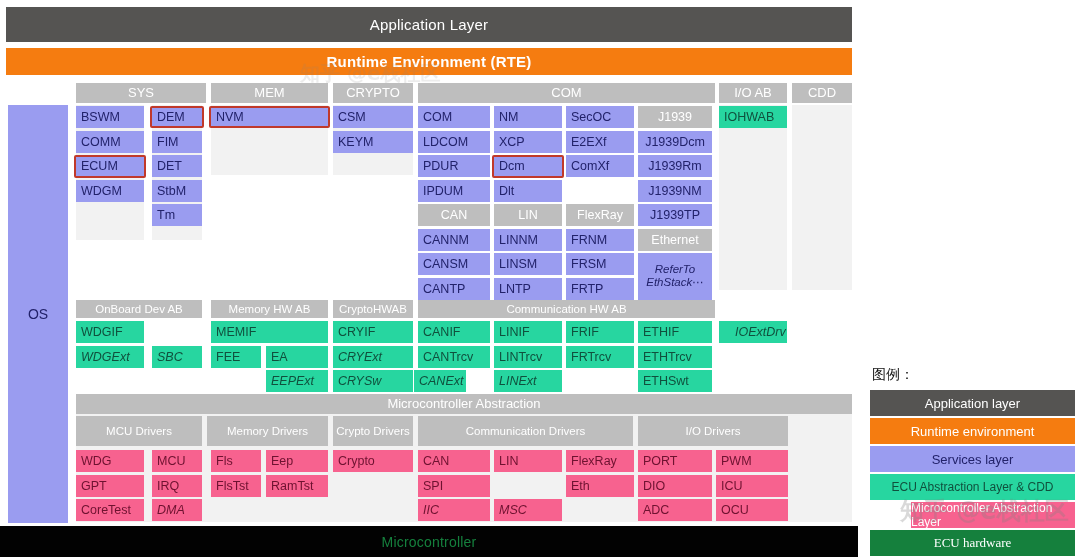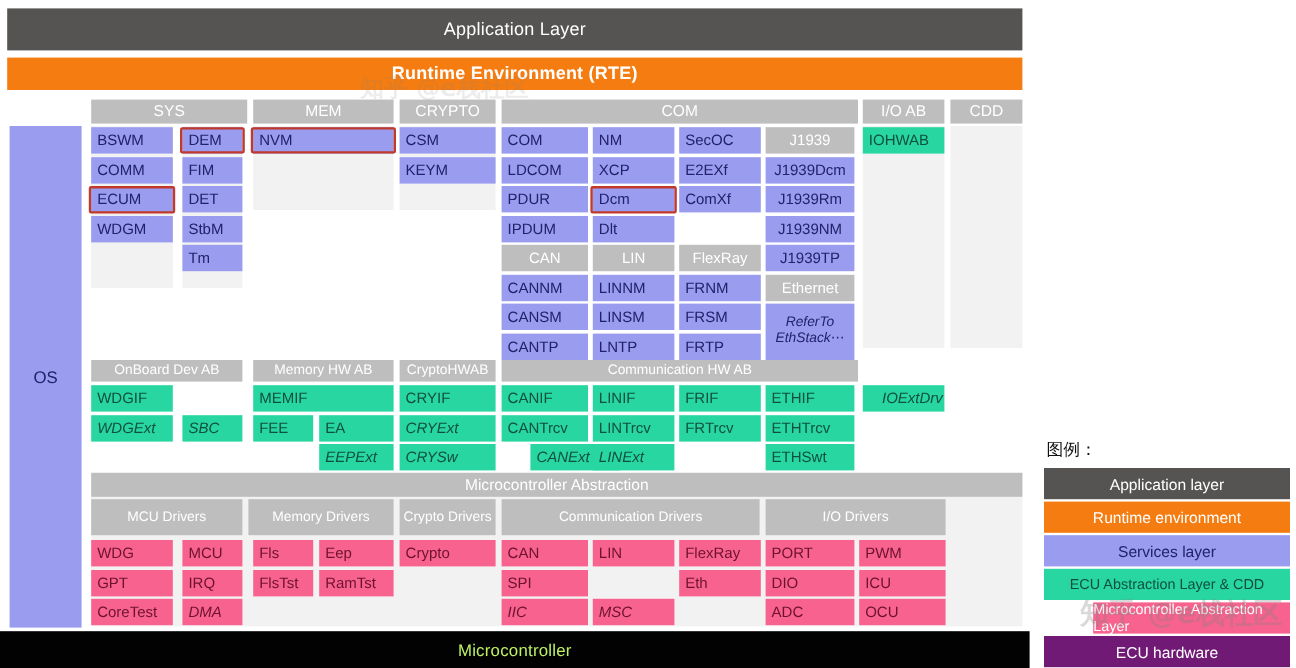--- a/index.html
+++ b/index.html
@@ -6,21 +6,21 @@
   body{width:1080px;height:557px;position:relative;overflow:hidden;
        font-family:"Liberation Sans","DejaVu Sans",sans-serif;color:#2b2b6b;}
 
   .diagram{position:absolute;left:0;top:0;width:858px;height:557px;}
 
   
   .banner{position:absolute;display:flex;align-items:center;justify-content:center;
           font-size:15px;letter-spacing:.2px;}
   .banner.app{left:6px;top:7px;width:846px;height:35px;background:#555452;color:#fff;}
   .banner.rte{left:6px;top:48px;width:846px;height:27px;background:#f57c10;color:#fff;font-weight:bold;}
-  .banner.mcu{left:0px;top:526px;width:858px;height:31px;background:#020202;color:#bef264;font-size:14px;}
+  .banner.mcu{left:0px;top:526px;width:858px;height:31px;background:#020202;color:#15803d;font-size:14px;}
 
   
   .os-col{position:absolute;left:8px;top:105px;width:60px;height:418px;background:#9a9cf0;
           display:flex;align-items:center;justify-content:center;font-size:14px;color:#22226a;}
 
   
   .ghead{position:absolute;background:#bebebe;color:#fff;display:flex;align-items:center;
          justify-content:center;font-size:13px;text-align:center;line-height:1.05;}
   .ghead.sm{font-size:11.5px;}
 
@@ -47,21 +47,21 @@
   .legend{position:absolute;left:870px;top:366px;width:205px;}
   .legend-title{font-size:14px;color:#111;margin:0 0 6px 2px;
                 font-family:"DejaVu Sans","Liberation Sans",sans-serif;}
   .lrow{height:26px;display:flex;align-items:center;justify-content:center;
         font-size:13px;margin-bottom:2px;}
   .l-app{background:#555452;color:#fff;}
   .l-rte{background:#f57c10;color:#fff;}
   .l-svc{background:#9a9cf0;color:#22226a;}
   .l-abs{background:#27d6a0;color:#10503d;font-size:12px;}
   .l-mcal{background:#f7628f;color:#fff;font-size:12px;margin-left:41px;}
-  .l-hw{background:#701a75;color:#fff;}
+  .l-hw{background:#15803d;color:#fff;font-family:Liberation Serif, serif;}
 
   
   .wm{position:absolute;color:rgba(130,130,130,.30);font-weight:bold;
       font-family:"DejaVu Sans","Liberation Sans",sans-serif;pointer-events:none;}
 </style>
 </head>
 <body>
 
 <div class="diagram">
 
@@ -145,21 +145,21 @@
       <div class="cell abs ital" style="left: 152px; top: 345.5px; width: 50px; height: 22px;">SBC</div>
       <div class="cell abs" style="left: 211px; top: 321px; width: 117px; height: 22px;">MEMIF</div>
       <div class="cell abs" style="left: 211px; top: 345.5px; width: 50px; height: 22px;">FEE</div>
       <div class="cell abs" style="left: 266px; top: 345.5px; width: 62px; height: 22px;">EA</div>
       <div class="cell abs ital" style="left: 266px; top: 370px; width: 62px; height: 22px;">EEPExt</div>
       <div class="cell abs" style="left: 333px; top: 321px; width: 80px; height: 22px;">CRYIF</div>
       <div class="cell abs ital" style="left: 333px; top: 345.5px; width: 80px; height: 22px;">CRYExt</div>
       <div class="cell abs ital" style="left: 333px; top: 370px; width: 80px; height: 22px;">CRYSw</div>
       <div class="cell abs" style="left: 418px; top: 321px; width: 72px; height: 22px;">CANIF</div>
       <div class="cell abs" style="left: 418px; top: 345.5px; width: 72px; height: 22px;">CANTrcv</div>
-      <div class="cell abs ital" style="left: 442px; top: 370px; width: 75px; height: 22px;">CANExt</div>
+      <div class="cell abs ital" style="left: 414px; top: 370px; width: 52px; height: 22px;">CANExt</div>
       <div class="cell abs" style="left: 494px; top: 321px; width: 68px; height: 22px;">LINIF</div>
       <div class="cell abs" style="left: 494px; top: 345.5px; width: 68px; height: 22px;">LINTrcv</div>
       <div class="cell abs ital" style="left: 494px; top: 370px; width: 68px; height: 22px;">LINExt</div>
       <div class="cell abs" style="left: 566px; top: 321px; width: 68px; height: 22px;">FRIF</div>
       <div class="cell abs" style="left: 566px; top: 345.5px; width: 68px; height: 22px;">FRTrcv</div>
       <div class="cell abs" style="left: 638px; top: 321px; width: 74px; height: 22px;">ETHIF</div>
       <div class="cell abs" style="left: 638px; top: 345.5px; width: 74px; height: 22px;">ETHTrcv</div>
       <div class="cell abs" style="left: 638px; top: 370px; width: 74px; height: 22px;">ETHSwt</div>
       <div class="cell abs ital" style="left: 719px; top: 321px; width: 68px; height: 22px; padding-left: 16px;">IOExtDrv</div>
     </div>

